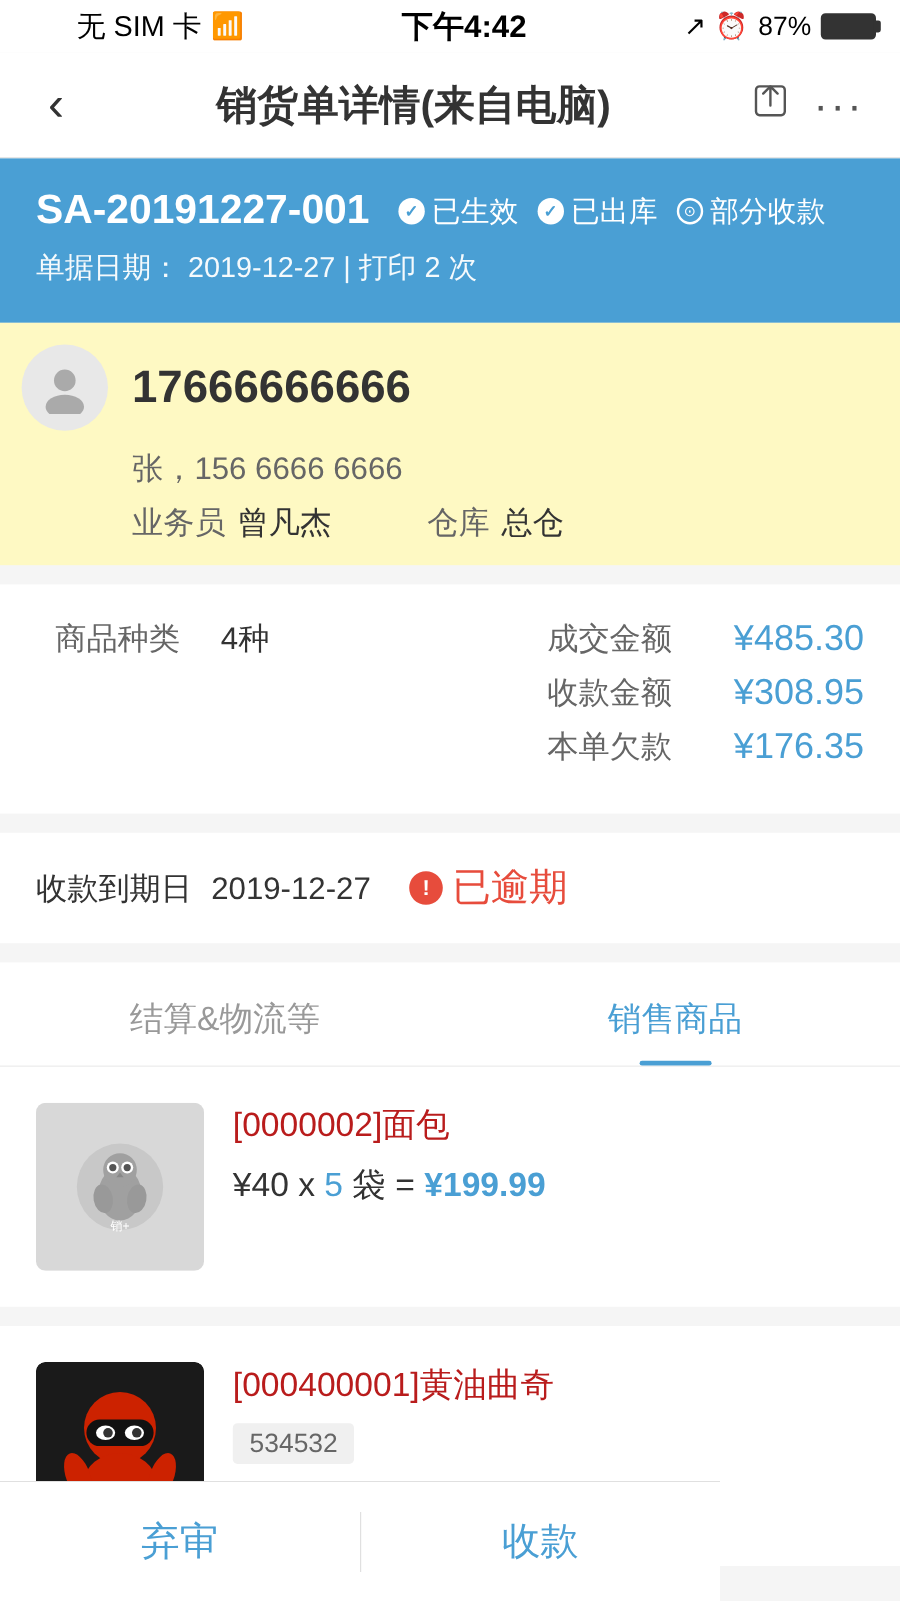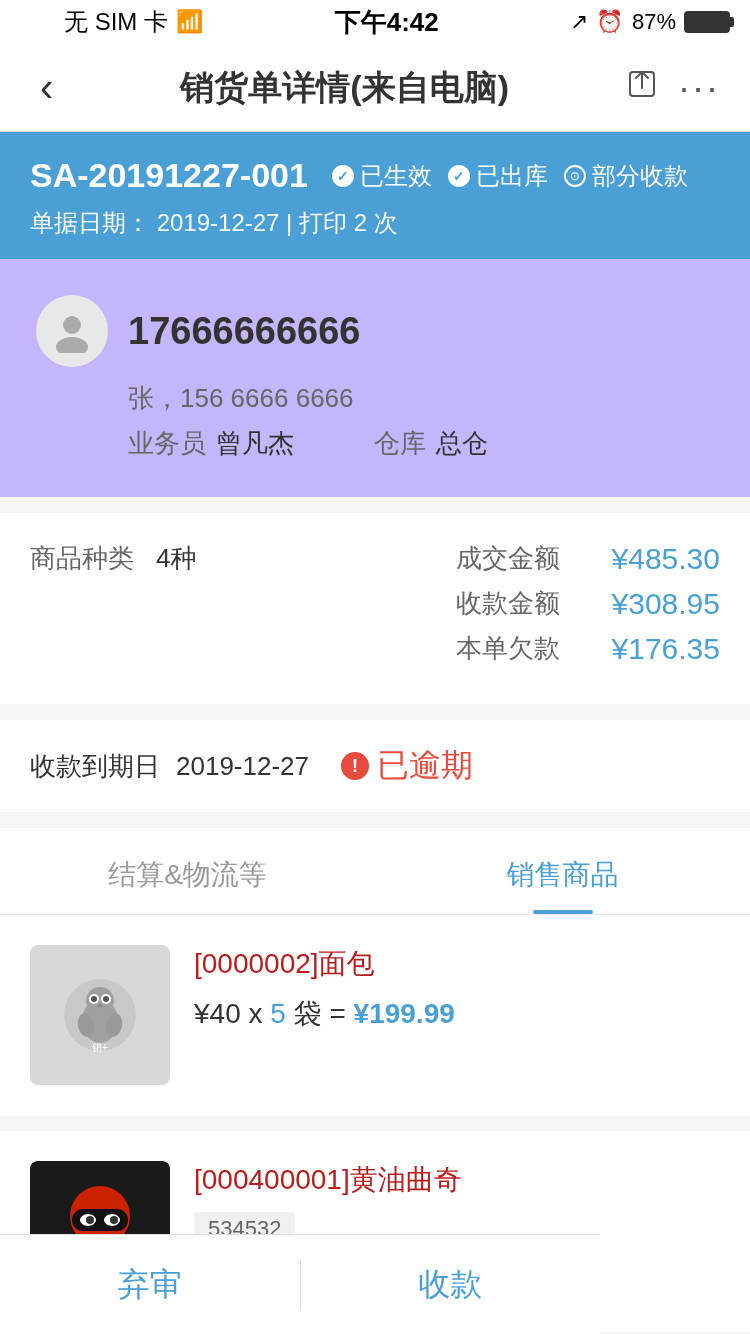--- a/index.html
+++ b/index.html
@@ -77,21 +77,21 @@
     }
     .nav-action-icon {
       font-size: 32px;
       color: #555;
       cursor: pointer;
     }
 
     
     .order-header {
       background: #4a9fd4;
-      padding: 24px 30px 20px;
+      padding: 24px 30px 30px;
     }
     .order-header-top {
       display: flex;
       align-items: center;
       gap: 24px;
       margin-bottom: 12px;
     }
     .order-id {
       font-size: 34px;
       font-weight: 700;
@@ -133,22 +133,22 @@
       font-size: 12px;
     }
     .order-date-line {
       font-size: 24px;
       color: #fff;
       opacity: 0.95;
     }
 
     
     .customer-section {
-      background: #c4b5fd;
-      padding: 36px;
+      background: #fef9c3;
+      padding: 18px;
       margin-bottom: 16px;
     }
     .customer-top {
       display: flex;
       align-items: center;
       gap: 20px;
       margin-bottom: 14px;
     }
     .avatar {
       width: 72px;
@@ -195,23 +195,24 @@
     }
     .summary-row {
       display: flex;
       justify-content: space-between;
       align-items: flex-start;
     }
     .summary-left { }
     .summary-item {
       display: flex;
       align-items: center;
-      gap: 12px;
+      gap: 24px;
       font-size: 26px;
       color: #666;
+      margin-left: 16px;
     }
     .summary-item-value {
       font-size: 26px;
       color: #333;
       font-weight: 500;
     }
     .summary-right {
       text-align: right;
     }
     .amount-item {

